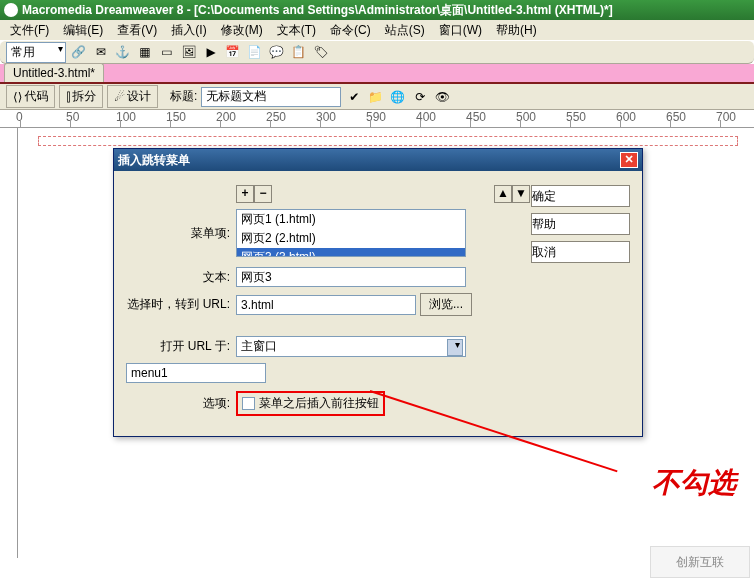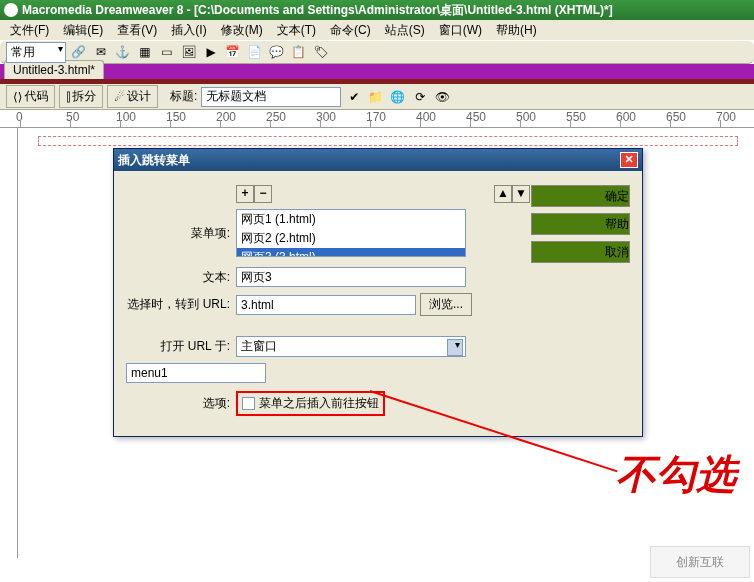--- a/index.html
+++ b/index.html
@@ -10,21 +10,21 @@
 .titlebar .title { font-weight: bold; }
 
 .menubar { background: #ece9d8; height: 20px; display: flex; align-items: center; padding: 0 4px; gap: 2px; }
 .menubar .item { padding: 10px 6px; cursor: default; }
 
 .toolbar-row { background: #ece9d8; border-top: 1px solid #fff; border-bottom: 1px solid #aca899; height: 24px; display: flex; align-items: center; padding: 0 6px; gap: 4px; border-radius: 6px; }
 .dropdown { border: 1px solid #7f9db9; background: #fff; padding: 1px 14px 1px 4px; position: relative; min-width: 60px; }
 .dropdown::after { content: "▾"; position: absolute; right: 2px; top: 0; font-size: 10px; }
 .tbtn { width: 18px; height: 18px; border: 1px solid transparent; display: inline-flex; align-items: center; justify-content: center; }
 
-.doc-tabs { background: #a21caf; height: 20px; display: flex; align-items: flex-end; padding: 0 4px; border-bottom: 5px solid #7f1d1d; }
+.doc-tabs { background: #f9a8d4; height: 20px; display: flex; align-items: flex-end; padding: 0 4px; border-bottom: 2px solid #7f1d1d; }
 .doc-tab { background: #ece9d8; border: 1px solid #aca899; border-bottom: none; padding: 2px 8px; border-radius: 3px 3px 0 0; }
 
 .view-toolbar { background: #ece9d8; height: 26px; display: flex; align-items: center; padding: 0 6px; gap: 4px; border-bottom: 1px solid #aca899; }
 .view-btn { border: 1px solid #aca899; padding: 2px 6px; background: #ece9d8; display: flex; align-items: center; gap: 2px; }
 .title-input { border: 1px solid #7f9db9; padding: 2px 4px; width: 140px; }
 
 .ruler { background: #fff; height: 18px; border-bottom: 1px solid #999; position: relative; overflow: hidden; font-size: 9px; color: #666; }
 .ruler .tick { position: absolute; top: 10px; width: 1px; height: 8px; background: #999; }
 .ruler .ticklabel { position: absolute; top: 0; }
 
@@ -40,26 +40,26 @@
 .dlg-label { width: 110px; text-align: right; padding-right: 6px; }
 .dlg-input { border: 1px solid #7f9db9; padding: 2px 4px; flex: 1; background: #fff; }
 .dlg-select { border: 1px solid #7f9db9; padding: 1px 18px 1px 4px; background: #fff; position: relative; flex: 1; }
 .dlg-select::after { content: ""; position: absolute; right: 2px; top: 2px; width: 14px; height: calc(100% - 4px); background: #c8d5e8; border: 1px solid #7f9db9; }
 .dlg-select::before { content: "▾"; position: absolute; right: 5px; top: 2px; z-index: 1; font-size: 10px; }
 .listbox { border: 1px solid #7f9db9; background: #fff; width: 230px; height: 48px; overflow: hidden; }
 .listbox .li { padding: 1px 4px; }
 .listbox .li.sel { background: #316ac5; color: #fff; }
 .mini-btn { width: 18px; height: 18px; border: 1px solid #8a867a; background: #ece9d8; text-align: center; line-height: 15px; font-weight: bold; }
 .dlg-btns { position: absolute; right: 12px; top: 14px; display: flex; flex-direction: column; gap: 6px; }
-.dlg-btn { width: 99px; height: 22px; border: 1px solid #8a867a; background: #4d7c0f; text-align: right; line-height: 20px; }
+.dlg-btn { width: 99px; height: 22px; border: 1px solid #8a867a; background: #ffffff; text-align: left; line-height: 20px; }
 .bbtn { border: 1px solid #8a867a; background: #ece9d8; padding: 2px 8px; margin-left: 4px; }
 .chk { width: 13px; height: 13px; border: 1px solid #7f9db9; background: #fff; margin-right: 4px; display: inline-block; vertical-align: middle; }
 .red-highlight { border: 2px solid #e00; padding: 2px 4px; display: inline-flex; align-items: center; }
 
-.annotation { position: absolute; right: 18px; bottom: 80px; color: #d00; font-family: "KaiTi", serif; font-size: 40px; font-weight: bold; font-style: italic; }
+.annotation { position: absolute; right: 18px; bottom: 80px; color: #d00; font-family: "KaiTi", serif; font-size: 28px; font-weight: bold; font-style: italic; }
 .arrow-line { position: absolute; width: 260px; height: 2px; background: #e00; transform-origin: left center; }
 
 .watermark { position: absolute; right: 4px; bottom: 4px; width: 100px; height: 32px; background: #f5f5f5; border: 1px solid #ddd; display: flex; align-items: center; justify-content: center; color: #888; font-size: 11px; }
 </style>
 </head>
 <body>
 
 <div class="titlebar">
   <span class="logo"></span>
   <span class="title">
@@ -130,21 +130,21 @@
     <span class="ticklabel" style="left: 116px;">100</span>
     <span class="tick" style="left: 120px;"></span>
     <span class="ticklabel" style="left: 166px;">150</span>
     <span class="tick" style="left: 170px;"></span>
     <span class="ticklabel" style="left: 216px;">200</span>
     <span class="tick" style="left: 220px;"></span>
     <span class="ticklabel" style="left: 266px;">250</span>
     <span class="tick" style="left: 270px;"></span>
     <span class="ticklabel" style="left: 316px;">300</span>
     <span class="tick" style="left: 320px;"></span>
-    <span class="ticklabel" style="left: 366px;">170</span>
+    <span class="ticklabel" style="left: 366px;">590</span>
     <span class="tick" style="left: 370px;"></span>
     <span class="ticklabel" style="left: 416px;">400</span>
     <span class="tick" style="left: 420px;"></span>
     <span class="ticklabel" style="left: 466px;">450</span>
     <span class="tick" style="left: 470px;"></span>
     <span class="ticklabel" style="left: 516px;">500</span>
     <span class="tick" style="left: 520px;"></span>
     <span class="ticklabel" style="left: 566px;">550</span>
     <span class="tick" style="left: 570px;"></span>
     <span class="ticklabel" style="left: 616px;">600</span>

